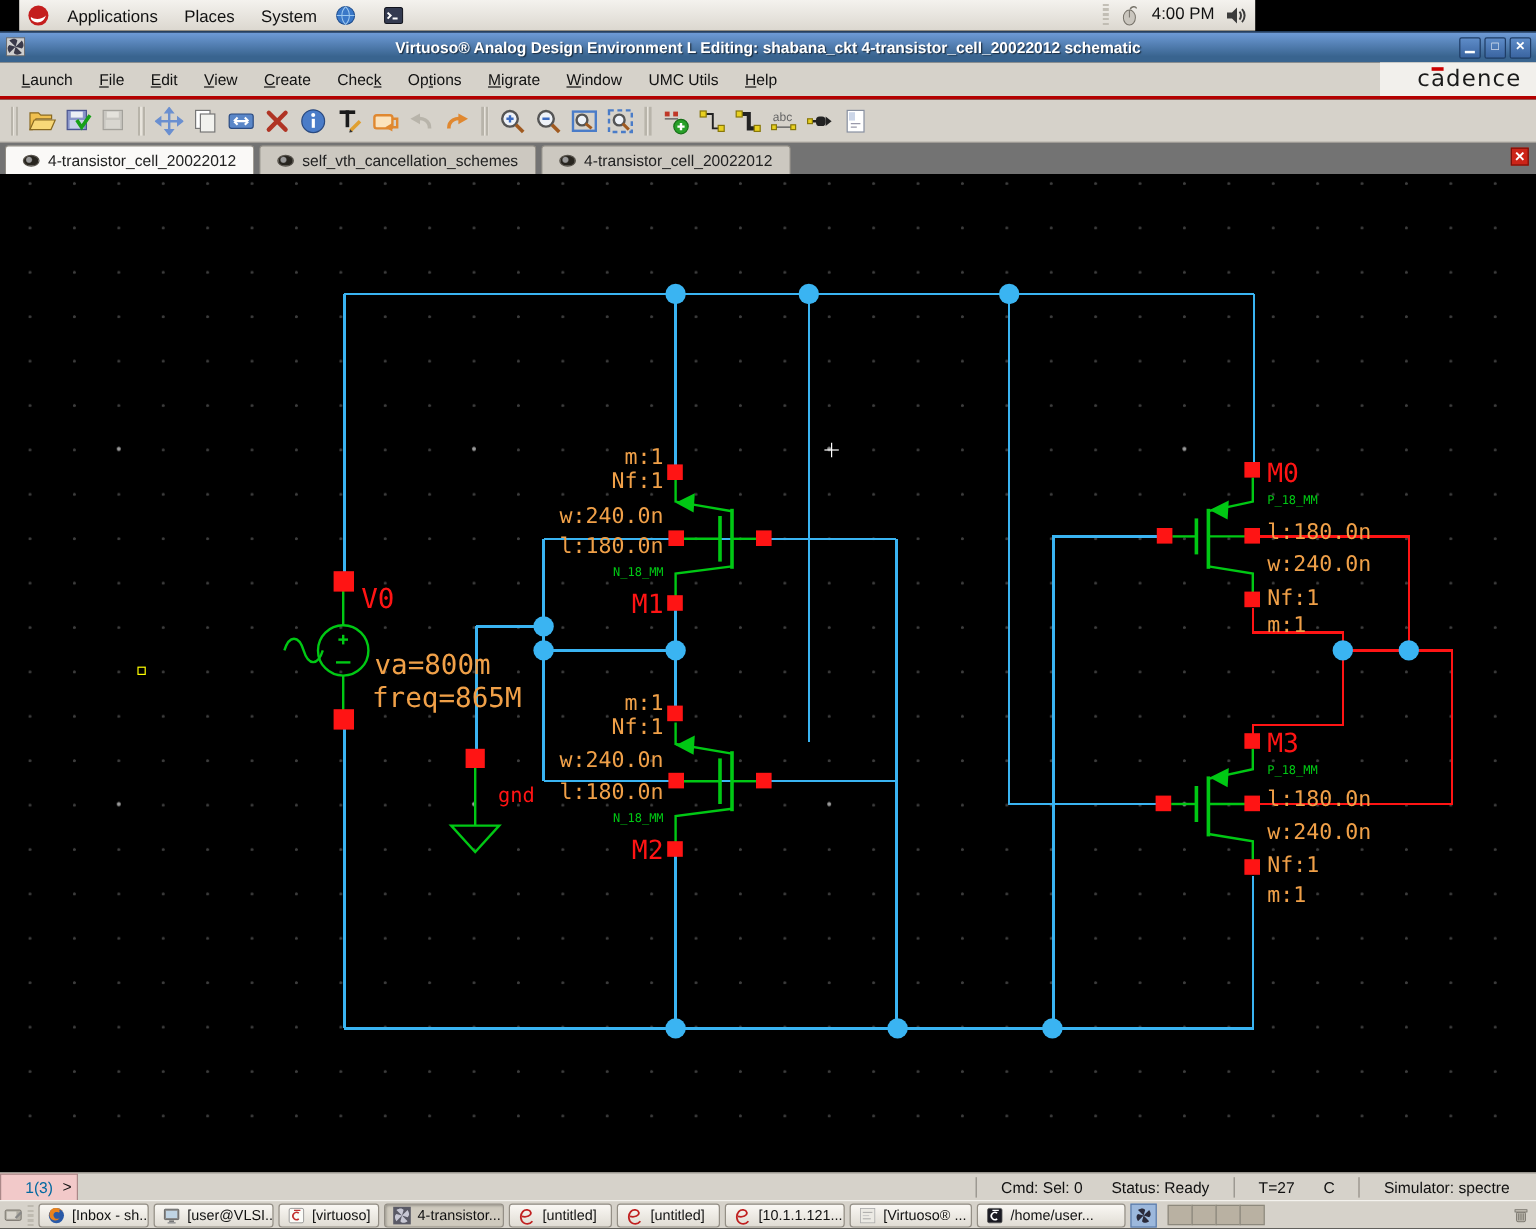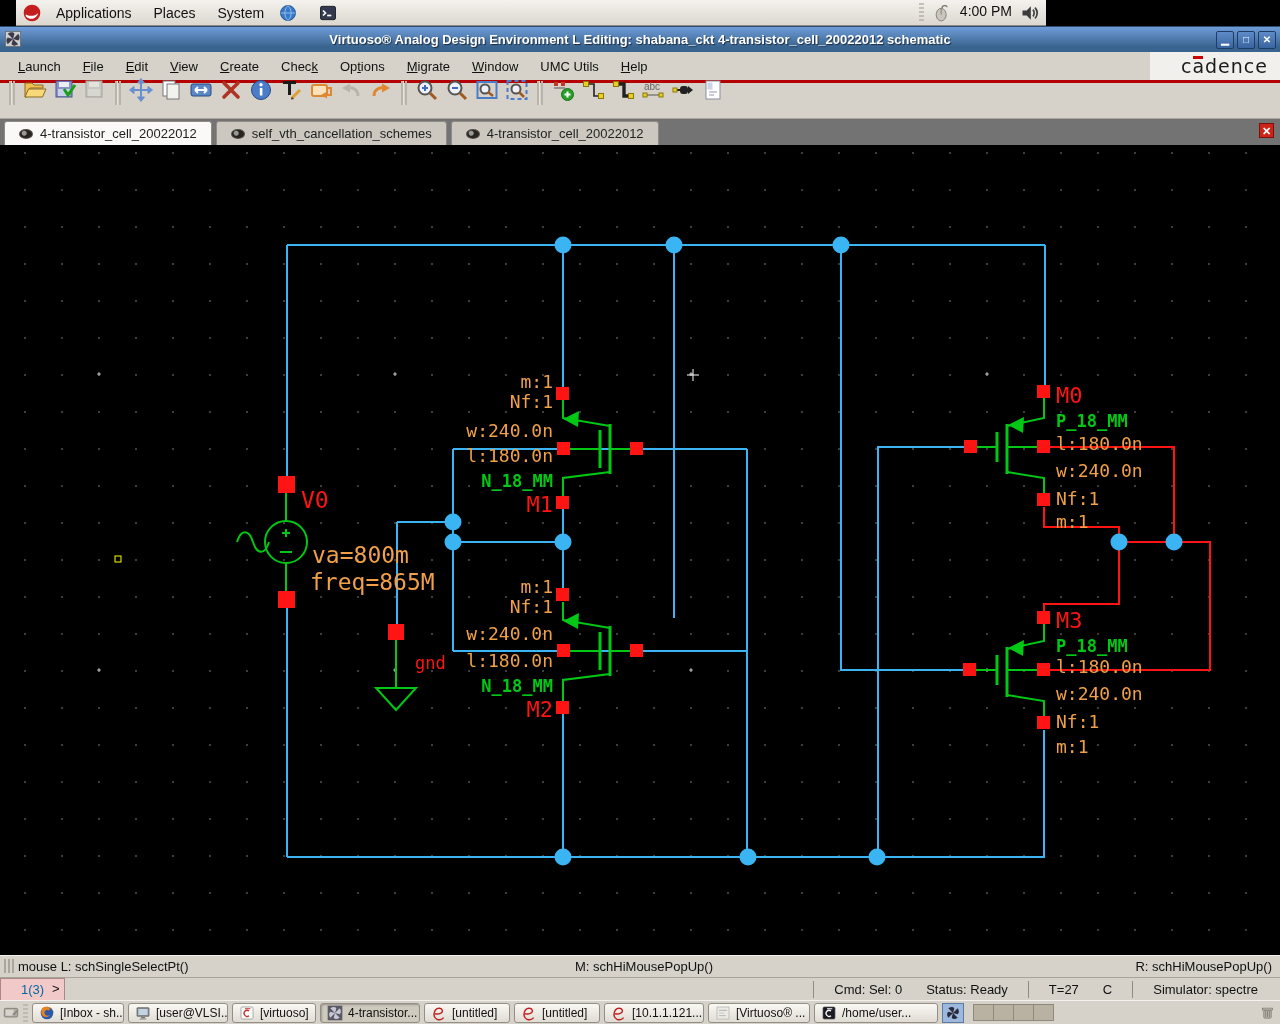--- a/index.html
+++ b/index.html
@@ -23,21 +23,21 @@
   
   #menubar{top:52px;left:0;width:1280px;height:28px;background:#d6d2ca;display:flex;align-items:center;padding:0 8px;gap:2px;font-size:13px;color:#111}
   .menu-item{padding:4px 10px}
   .menu-item u{text-decoration:underline}
   #brand{top:52px;right:0;width:130px;height:28px;background:#f2f0ec;display:flex;align-items:center;justify-content:flex-end;padding:0 12px}
   #brand .cadence{position:relative;font-family:"DejaVu Sans",sans-serif;font-size:19px;letter-spacing:1px;color:#1a1a1a}
   #brand .cadence::before{content:"";position:absolute;left:12px;top:1px;width:10px;height:3px;background:#c00}
   #redrule{top:80px;left:0;width:1280px;height:3px;background:#b40000}
 
   
-  #toolbar{top:83px;left:0;width:1280px;height:36px;background:#d6d2ca;border-bottom:1px solid #aaa69e;display:flex;align-items:flex-end;padding:13px 4px}
+  #toolbar{top:83px;left:0;width:1280px;height:36px;background:#d6d2ca;border-bottom:1px solid #aaa69e;display:flex;align-items:center;padding:0 4px}
   .tbi{width:30px;height:30px;display:flex;align-items:center;justify-content:center;border:1px solid transparent;border-radius:2px}
   .grip{width:6px;height:24px;margin:0 5px;background:repeating-linear-gradient(90deg,#b8b4aa 0 2px,#e8e4dc 2px 3px,transparent 3px 4px)}
 
   
   #tabbar{top:119px;left:0;width:1280px;height:26px;background:#737373;display:flex;align-items:flex-end;padding:2px 4px 0 4px;gap:4px}
   .tab{height:24px;display:flex;align-items:center;gap:7px;padding:0 14px;background:#ccc8c0;border:1px solid #908c84;border-bottom:none;border-radius:3px 3px 0 0;font-size:13px;color:#222;min-width:190px}
   .tab.active{background:#faf9f7}
   .eye{width:14px;height:10px;border-radius:50%;background:radial-gradient(circle at 35% 40%,#999 0 2px,#28251f 3px);border:1px solid #55514a}
   #tab-close{position:absolute;right:6px;top:4px;width:15px;height:15px;background:#cc2418;color:#fff;font-size:11px;line-height:14px;text-align:center;font-weight:bold;border:1px solid #7c1008}
 
@@ -45,21 +45,21 @@
   #canvas{top:145px;left:0;width:1280px;height:810px;background-color:#000;
     background-image:
       radial-gradient(circle at 99px 229px,#9a9a9a 1.2px,transparent 2px),
       radial-gradient(circle at 25px 8px,#3d3d3d .9px,transparent 1.5px);
     background-size:296px 296px,37px 37px;}
   #canvas svg{position:absolute;left:0;top:0}
   .sch-label{position:absolute;font-family:"DejaVu Sans Mono",monospace;white-space:pre;line-height:1}
   .lbl-orange{color:#f0a048;font-size:18px}
   .lbl-orange-big{color:#f0a048;font-size:23px}
   .lbl-red{color:#ff1414;font-size:22px}
-  .lbl-green{color:#00c814;font-size:17px;font-weight:bold}
+  .lbl-green{color:#00c814;font-size:10px;font-weight:normal}
   .ralign{text-align:right}
 
   
   #statusbar{top:955px;left:0;width:1280px;height:22px;background:#d6d2ca;border-top:1px solid #f2f0ec;font-size:13px;color:#111}
   #statusbar .seg{position:absolute;top:3px}
   #cmdrow{top:977px;left:0;width:1280px;height:23px;background:#d6d2ca;border-top:1px solid #a8a49c;font-size:13px;color:#111}
   #hist{position:absolute;left:0;top:0;height:23px;min-width:38px;background:#f2c9c9;border:1px solid #a88;color:#0369a1;text-align:center;line-height:21px;padding:0 20px}
   #prompt{position:absolute;left:52px;top:3px}
   #cmd-right{position:absolute;right:2px;top:0;height:23px;display:flex;align-items:center}
   #cmd-right .cseg{padding:0 20px;border-left:1px solid #908c84;height:17px;line-height:17px;display:flex;gap:24px}
@@ -493,26 +493,20 @@
     <div class="sch-label lbl-orange" style="left:1056px;top:368px">m:1</div>
 
     <div class="sch-label lbl-red" style="left:1056px;top:465px">M3</div>
     <div class="sch-label lbl-green" style="left:1056px;top:493px">P_18_MM</div>
     <div class="sch-label lbl-orange" style="left:1056px;top:513px">l:180.0n</div>
     <div class="sch-label lbl-orange" style="left:1056px;top:540px">w:240.0n</div>
     <div class="sch-label lbl-orange" style="left:1056px;top:568px">Nf:1</div>
     <div class="sch-label lbl-orange" style="left:1056px;top:593px">m:1</div>
   </div>
 
-  <div id="statusbar" class="abs">
-    <span class="seg" style="left:4px;width:10px;height:14px;background:repeating-linear-gradient(90deg,#aaa69e 0 2px,transparent 2px 4px)"></span>
-    <span class="seg" style="left:18px">mouse L: schSingleSelectPt()</span>
-    <span class="seg" style="left:575px">M: schHiMousePopUp()</span>
-    <span class="seg" style="right:8px">R: schHiMousePopUp()</span>
-  </div>
 
   <div id="cmdrow" class="abs">
     <span id="hist">1(3)</span>
     <span id="prompt">&gt;</span>
     <span id="cmd-right">
       <span class="cseg">
           <span>Cmd: Sel: 0</span>
           <span>Status: Ready</span>
         </span>
       <span class="cseg">

